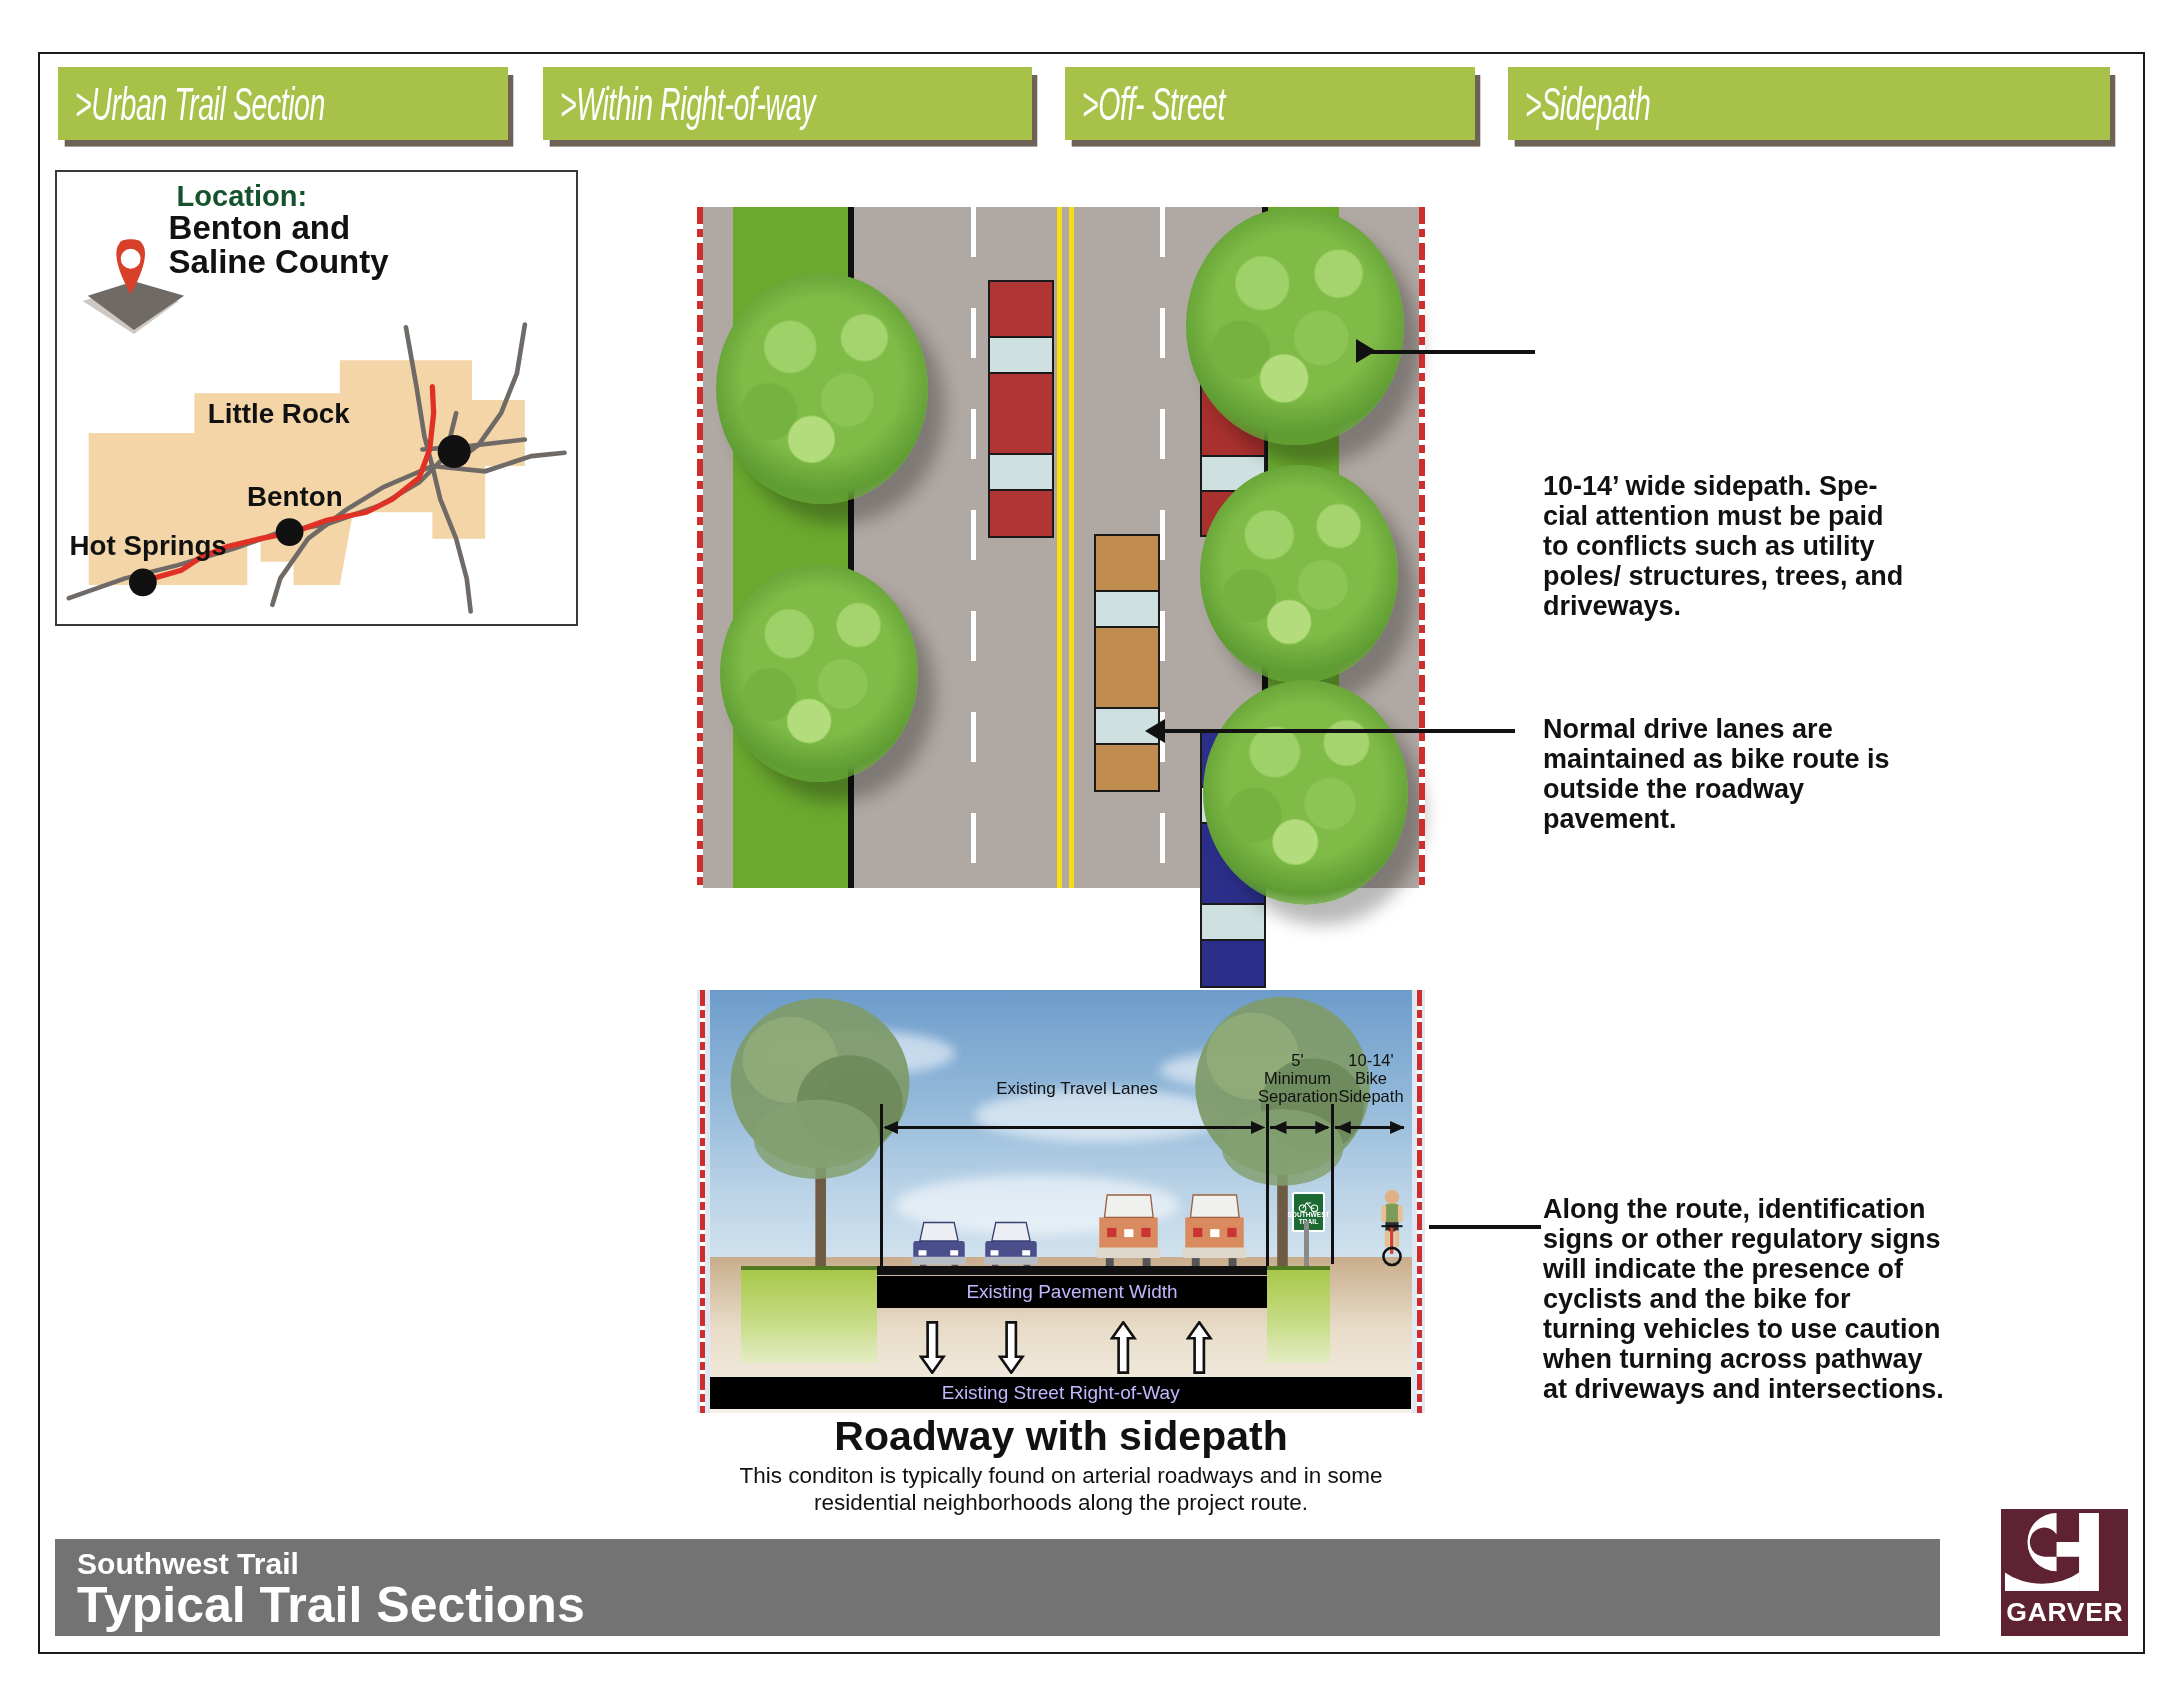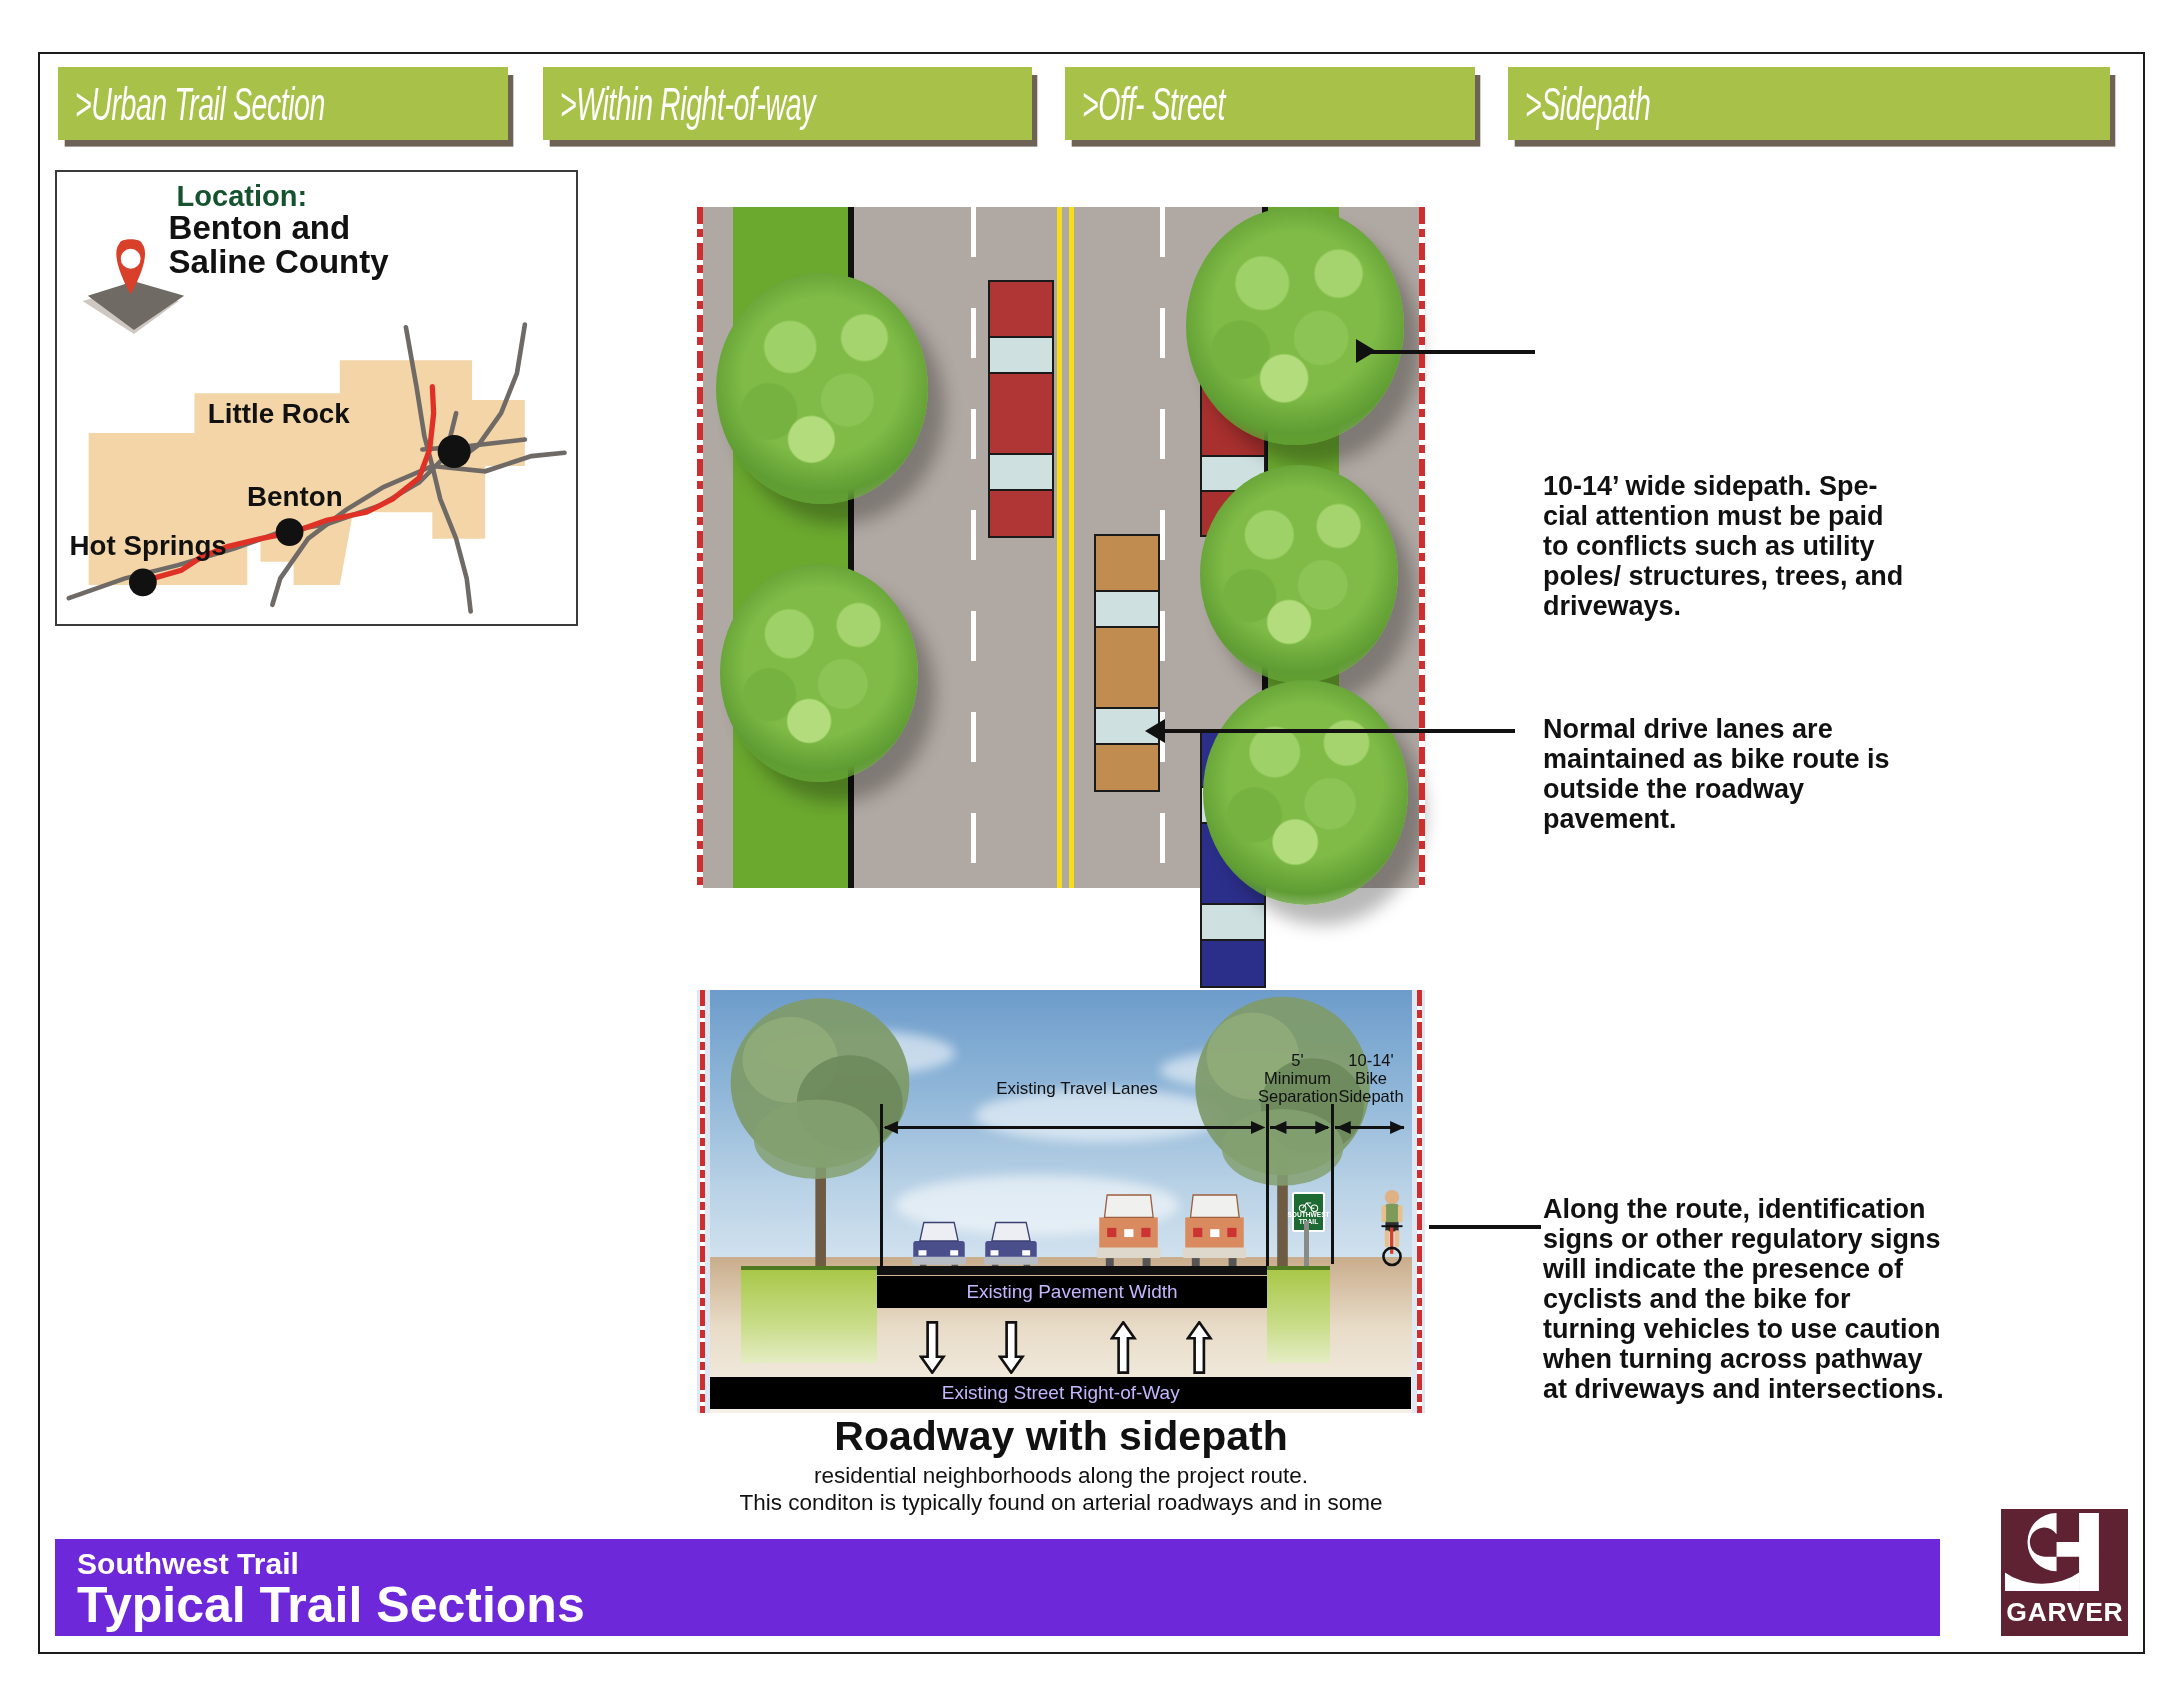--- a/index.html
+++ b/index.html
@@ -78,21 +78,21 @@
      display:flex;flex-direction:column;align-items:center;justify-content:center;color:#fff;}
   .trailsign .sn{font-size:6.6px;line-height:6.6px;text-align:center;font-family:"Liberation Sans Narrow","Liberation Sans",sans-serif;font-weight:bold;}
 
   
   .cap-title{position:absolute;width:728px;left:657px;top:1359px;text-align:center;font-size:41px;font-weight:bold;color:#111;
      font-family:"Liberation Sans Narrow","Liberation Sans",sans-serif;}
   .cap-sub{position:absolute;width:780px;left:631px;top:1409px;text-align:center;font-size:22.5px;color:#111;line-height:26.5px;
      font-family:"Liberation Sans Narrow","Liberation Sans",sans-serif;}
 
   
-  .footer{position:absolute;left:14.6px;bottom:16px;width:1885px;height:97px;background:#6d28d9;}
+  .footer{position:absolute;left:14.6px;bottom:16px;width:1885px;height:97px;background:#737373;}
   .ft1{position:absolute;left:22.5px;top:8px;color:#fff;font-size:30px;font-weight:bold;
       font-family:"Liberation Sans Narrow","Liberation Sans",sans-serif;}
   .ft2{position:absolute;left:22.5px;top:37px;color:#fff;font-size:50px;font-weight:bold;
       font-family:"Liberation Sans Narrow","Liberation Sans",sans-serif;}
   .logo{position:absolute;right:14.6px;bottom:16px;width:127px;height:127px;background:#ec4899;}
   .logo .gtxt{position:absolute;left:0;bottom:8px;width:100%;text-align:center;color:#fff;font-weight:bold;font-size:26.5px;letter-spacing:0.7px;}
 </style>
 </head>
 <body>
 
@@ -372,22 +372,22 @@
     </svg>
 
     <div class="pavement-bar" style="left:13.2px;top:387px;width:701px;height:32px;">Existing Street Right-of-Way</div>
 
     <div class="sv-dash l"></div>
     <div class="sv-dash r"></div>
   </div>
 
   <div class="cap-title">Roadway with sidepath</div>
   <div class="cap-sub">
+    <div>This conditon is typically found on arterial roadways and in some</div>
     <div>residential neighborhoods along the project route.</div>
-    <div>This conditon is typically found on arterial roadways and in some</div>
   </div>
 
   <div class="footer">
     <div class="ft1">Southwest Trail</div>
     <div class="ft2">Typical Trail Sections</div>
   </div>
 
   <div class="logo">
     <svg width="127" height="127" viewBox="0 0 192 192" style="position:absolute;left:0;top:0;">
       <rect x="0" y="0" width="192" height="192" fill="#5f2233"></rect>

